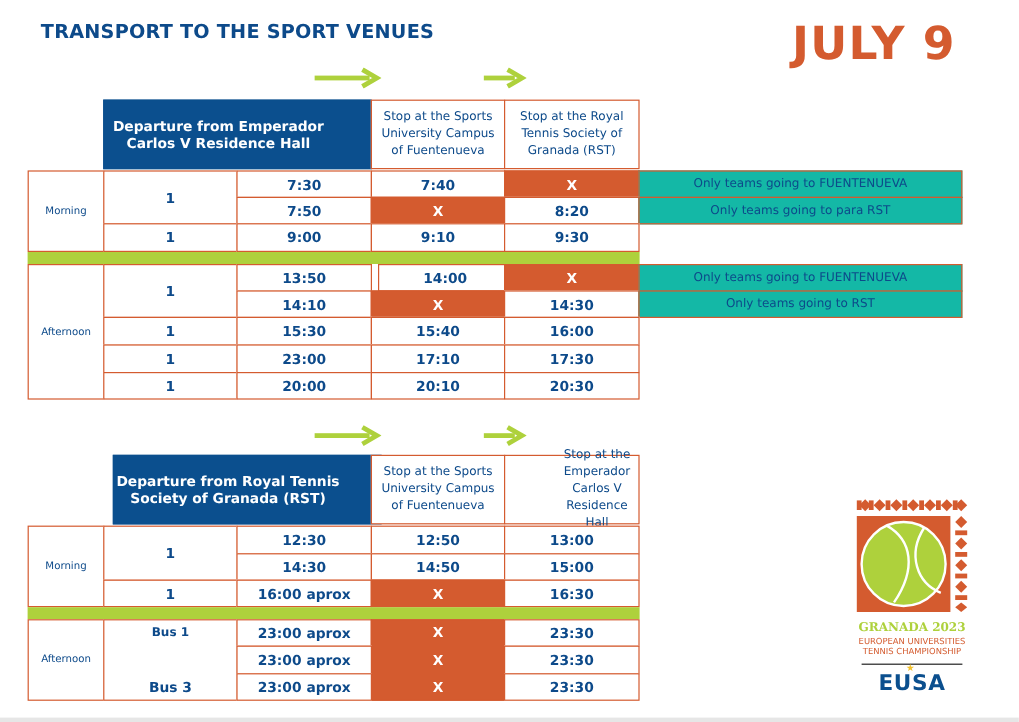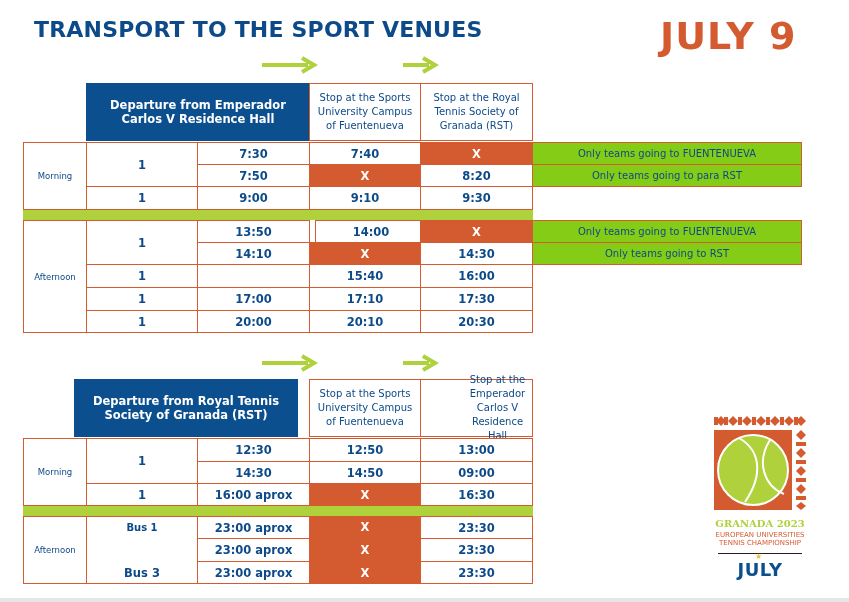--- a/index.html
+++ b/index.html
@@ -1,29 +1,29 @@
 <!DOCTYPE html>
 <html><head>
 <meta charset="utf-8">
 <style>
   html,body{margin:0;padding:0;}
   body{width:849px;height:602px;background:#ffffff;position:relative;overflow:hidden;font-family:"DejaVu Sans","Liberation Sans",sans-serif;color:#0d4a8a;}
   .page{position:absolute;left:0;top:0;width:849px;height:598px;background:#fff;}
   .bottom-strip{position:absolute;left:0;top:598px;width:849px;height:4px;background:#e6e6e6;}
-  .title{position:absolute;left:34px;top:17px;font-size:22px;font-weight:bold;color:#0d4a8a;letter-spacing:0.2px;white-space:nowrap;}
+  .title{position:absolute;left:34px;top:17px;font-size:16px;font-weight:bold;color:#0d4a8a;letter-spacing:0.2px;white-space:nowrap;}
   .date{position:absolute;left:660px;top:14px;font-size:38px;font-weight:bold;color:#d45b2f;letter-spacing:1px;white-space:nowrap;}
   .arrow{position:absolute;height:18px;}
   .arrow svg{display:block;}
   .abs{position:absolute;box-sizing:border-box;}
-  .hdr-blue{background:#0b4f8e;color:#fff;font-weight:bold;font-size:11.5px;display:flex;align-items:center;justify-content:center;text-align:center;line-height:14px;border:1px solid #0b4f8e;}
+  .hdr-blue{background:#0b4f8e;color:#fff;font-weight:bold;font-size:11.5px;display:flex;align-items:center;justify-content:flex-start;text-align:center;line-height:14px;border:1px solid #0b4f8e;}
   .hdr-white{background:#fff;color:#0d4a8a;font-size:10px;display:flex;align-items:center;justify-content:center;text-align:center;line-height:14px;border:1.5px solid #d45b2f;}
   .cell{border:1px solid #d45b2f;display:flex;align-items:center;justify-content:center;font-weight:bold;font-size:11.5px;color:#0d4a8a;background:#fff;}
   .cell.x{background:#d45b2f;color:#fff;}
   .cell.label{font-weight:normal;font-size:8.5px;}
-  .note{border:1px solid #d45b2f;display:flex;align-items:center;justify-content:center;font-size:10px;color:#0d4a8a;background:#84cc16;}
+  .note{border:1px solid #d45b2f;display:flex;align-items:center;justify-content:center;font-size:10px;color:#0d4a8a;background:#14b8a6;}
   .green-bar{background:#aed13c;}
   .logo{position:absolute;left:712px;top:414px;width:96px;height:170px;}
 </style>
 </head>
 <body>
 
 <div class="page">
 
   <div class="title">TRANSPORT TO THE SPORT VENUES</div>
   <div class="date">JULY 9</div>
@@ -76,25 +76,26 @@
   <div class="abs cell" style="left:315px;top:220px;width:112px;height:23px;text-align:center;">14:00</div>
   <div class="abs cell x" style="left:420px;top:220px;width:113px;height:23px;">X</div>
   <div class="abs note" style="left:532px;top:220px;width:270px;height:23px;">Only teams going to FUENTENUEVA</div>
 
   <div class="abs cell" style="left:197px;top:242px;width:113px;height:23px;">14:10</div>
   <div class="abs cell x" style="left:309px;top:242px;width:112px;height:23px;">X</div>
   <div class="abs cell" style="left:420px;top:242px;width:113px;height:23px;">14:30</div>
   <div class="abs note" style="left:532px;top:242px;width:270px;height:23px;">Only teams going to RST</div>
 
   <div class="abs cell" style="left:86px;top:264px;width:112px;height:24px;">1</div>
+  <div class="abs cell" style="left:197px;top:264px;width:113px;height:24px;">15:30</div>
   <div class="abs cell" style="left:309px;top:264px;width:112px;height:24px;">15:40</div>
   <div class="abs cell" style="left:420px;top:264px;width:113px;height:24px;">16:00</div>
 
   <div class="abs cell" style="left:86px;top:287px;width:112px;height:24px;">1</div>
-  <div class="abs cell" style="left:197px;top:287px;width:113px;height:24px;">17:00</div>
+  <div class="abs cell" style="left:197px;top:287px;width:113px;height:24px;">23:00</div>
   <div class="abs cell" style="left:309px;top:287px;width:112px;height:24px;">17:10</div>
   <div class="abs cell" style="left:420px;top:287px;width:113px;height:24px;">17:30</div>
 
   <div class="abs cell" style="left:86px;top:310px;width:112px;height:23px;">1</div>
   <div class="abs cell" style="left:197px;top:310px;width:113px;height:23px;">20:00</div>
   <div class="abs cell" style="left:309px;top:310px;width:112px;height:23px;">20:10</div>
   <div class="abs cell" style="left:420px;top:310px;width:113px;height:23px;">20:30</div>
 
   <div class="arrow" style="left:262px;top:354px;">
     <svg width="56" height="18" viewBox="0 0 56 18">
@@ -102,39 +103,39 @@
         <path d="M40 2 L52 9 L40 16" stroke="#aed13c" stroke-width="4" fill="none"></path>
       </svg>
   </div>
   <div class="arrow" style="left:403px;top:354px;">
     <svg width="36" height="18" viewBox="0 0 36 18">
         <rect x="0" y="7" width="26" height="4" fill="#aed13c"></rect>
         <path d="M20 2 L32 9 L20 16" stroke="#aed13c" stroke-width="4" fill="none"></path>
       </svg>
   </div>
 
-  <div class="abs hdr-blue" style="left:74px;top:379px;width:224px;height:58px;">
+  <div class="abs hdr-blue" style="left:94px;top:379px;width:224px;height:58px;">
     <span style="width:190px;">Departure from Royal Tennis Society of Granada (RST)</span>
   </div>
   <div class="abs hdr-white" style="left:309px;top:379px;width:112px;height:58px;">
     <span style="width:100px;">Stop at the Sports University Campus of Fuentenueva</span>
   </div>
   <div class="abs hdr-white" style="left:420px;top:379px;width:113px;height:58px;padding-left:42px;">
     <span style="width:108px;">Stop at the Emperador Carlos V Residence Hall</span>
   </div>
 
   <div class="abs cell label" style="left:23px;top:438px;width:64px;height:68px;">Morning</div>
   <div class="abs cell" style="left:86px;top:438px;width:112px;height:46px;">1</div>
   <div class="abs cell" style="left:197px;top:438px;width:113px;height:24px;">12:30</div>
   <div class="abs cell" style="left:309px;top:438px;width:112px;height:24px;">12:50</div>
   <div class="abs cell" style="left:420px;top:438px;width:113px;height:24px;">13:00</div>
 
   <div class="abs cell" style="left:197px;top:461px;width:113px;height:23px;">14:30</div>
   <div class="abs cell" style="left:309px;top:461px;width:112px;height:23px;">14:50</div>
-  <div class="abs cell" style="left:420px;top:461px;width:113px;height:23px;">09:00</div>
+  <div class="abs cell" style="left:420px;top:461px;width:113px;height:23px;">15:00</div>
 
   <div class="abs cell" style="left:86px;top:483px;width:112px;height:23px;">1</div>
   <div class="abs cell" style="left:197px;top:483px;width:113px;height:23px;">16:00 aprox</div>
   <div class="abs cell x" style="left:309px;top:483px;width:112px;height:23px;">X</div>
   <div class="abs cell" style="left:420px;top:483px;width:113px;height:23px;">16:30</div>
 
   <div class="abs green-bar" style="left:23px;top:506px;width:510px;height:10px;"></div>
 
   <div class="abs cell label" style="left:23px;top:516px;width:64px;height:68px;">Afternoon</div>
   <div class="abs cell" style="left:86px;top:516px;width:112px;height:68px;border-bottom:1px solid #d45b2f;"></div>
@@ -187,18 +188,18 @@
       </g>
       <circle cx="41" cy="56" r="35" fill="#aed13c" stroke="#fff" stroke-width="2"></circle>
       <path d="M27 24 C48 36 52 60 33 88" stroke="#fff" stroke-width="2" fill="none"></path>
       <path d="M58 26 C44 48 52 72 72 80" stroke="#fff" stroke-width="2" fill="none"></path>
     </svg>
     <div style="text-align:center;font-family:'DejaVu Serif',serif;font-weight:bold;font-size:10px;color:#aed13c;margin-top:4px;">GRANADA 2023</div>
     <div style="text-align:center;font-size:7px;color:#d45b2f;margin-top:2px;white-space:nowrap;">EUROPEAN UNIVERSITIES</div>
     <div style="text-align:center;font-size:7px;color:#d45b2f;white-space:nowrap;">TENNIS CHAMPIONSHIP</div>
     <div style="height:1px;background:#222;margin:6px 6px 5px;"></div>
     <div style="position:relative;text-align:center;">
-      <span style="font-weight:bold;font-size:18px;color:#0b4f8e;letter-spacing:0.5px;">JULY</span>
+      <span style="font-weight:bold;font-size:18px;color:#0b4f8e;letter-spacing:0.5px;">EUSA</span>
       <span style="position:absolute;left:43px;top:-7px;font-size:8px;color:#f2c12e;">★</span>
     </div>
   </div>
 </div>
 <div class="bottom-strip"></div>
 
 </body></html>

